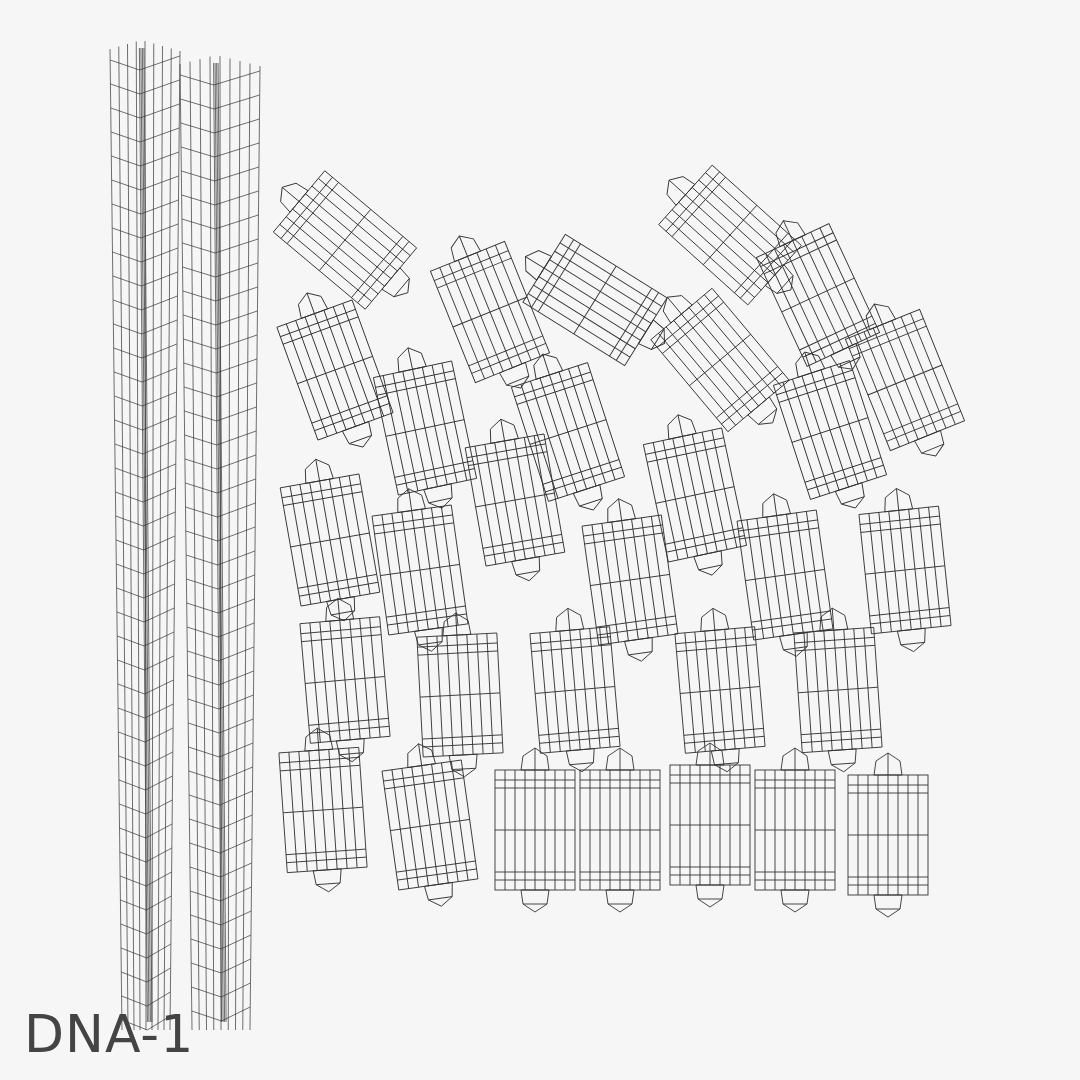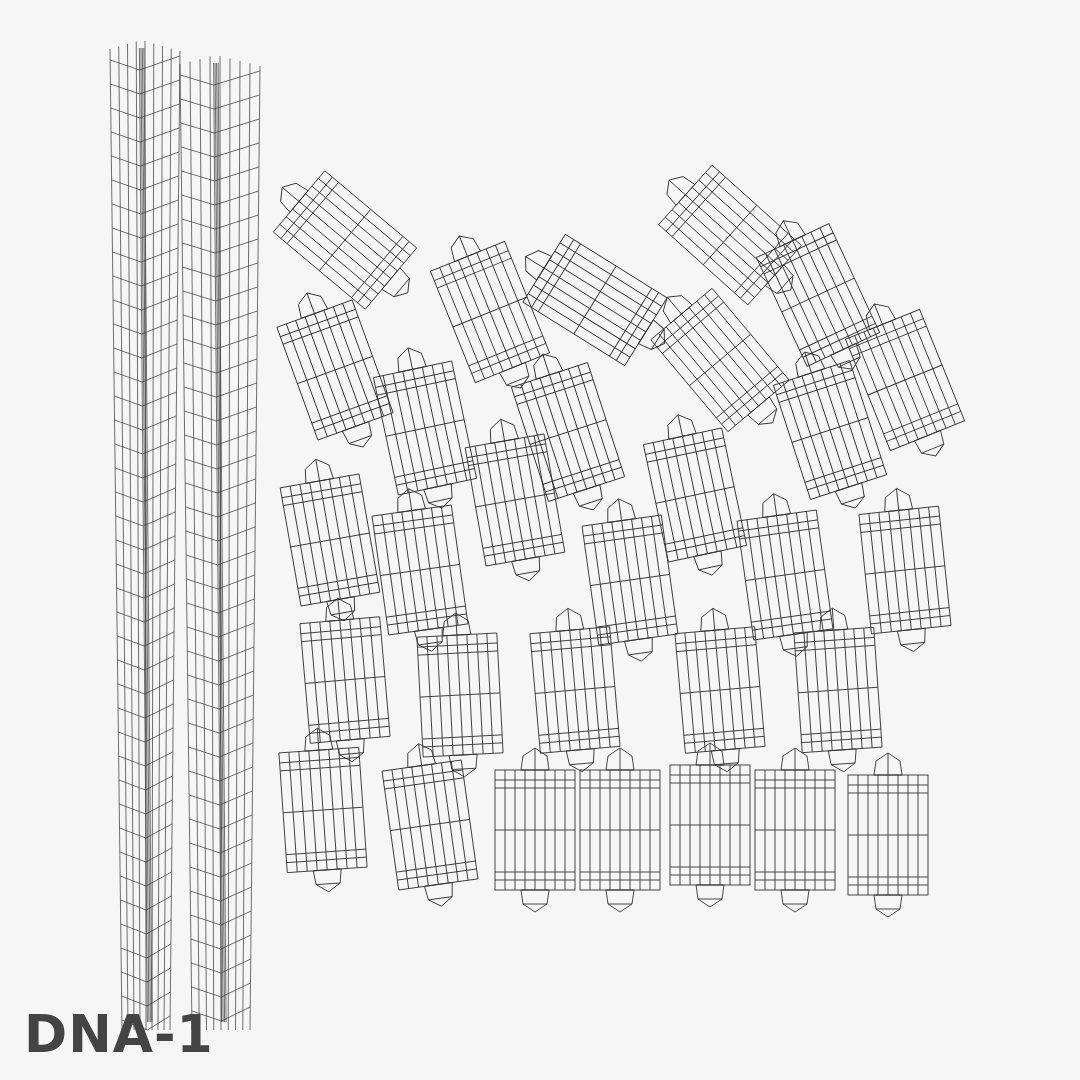--- a/index.html
+++ b/index.html
@@ -1,18 +1,18 @@
 <!DOCTYPE html>
 <html><head>
 <meta charset="utf-8">
 <style>
   html, body { margin:0; padding:0; }
   body { width:1080px; height:1080px; background:#f6f6f6; overflow:hidden; position:relative; font-family:"DejaVu Sans", sans-serif; }
   #scene { position:absolute; left:0; top:0; width:1080px; height:1080px; }
-  .label { position:absolute; left:24px; top:1008px; font-size:52px; font-weight:bold; color:#444444; letter-spacing:1px; line-height:1; }
+  .label { position:absolute; left:24px; top:1008px; font-size:52px; font-weight:normal; color:#444444; letter-spacing:1px; line-height:1; }
   .wire { fill:none; stroke:#333; stroke-width:0.9; }
   .wire-dense { fill:none; stroke:#333; stroke-width:0.7; }
 </style>
 </head>
 <body>
 
 <svg id="scene" viewBox="0 0 1080 1080" xmlns="http://www.w3.org/2000/svg">
   <g id="strands">
       <g class="wire-dense">
         <line x1="110" y1="49" x2="122" y2="1030"></line>

